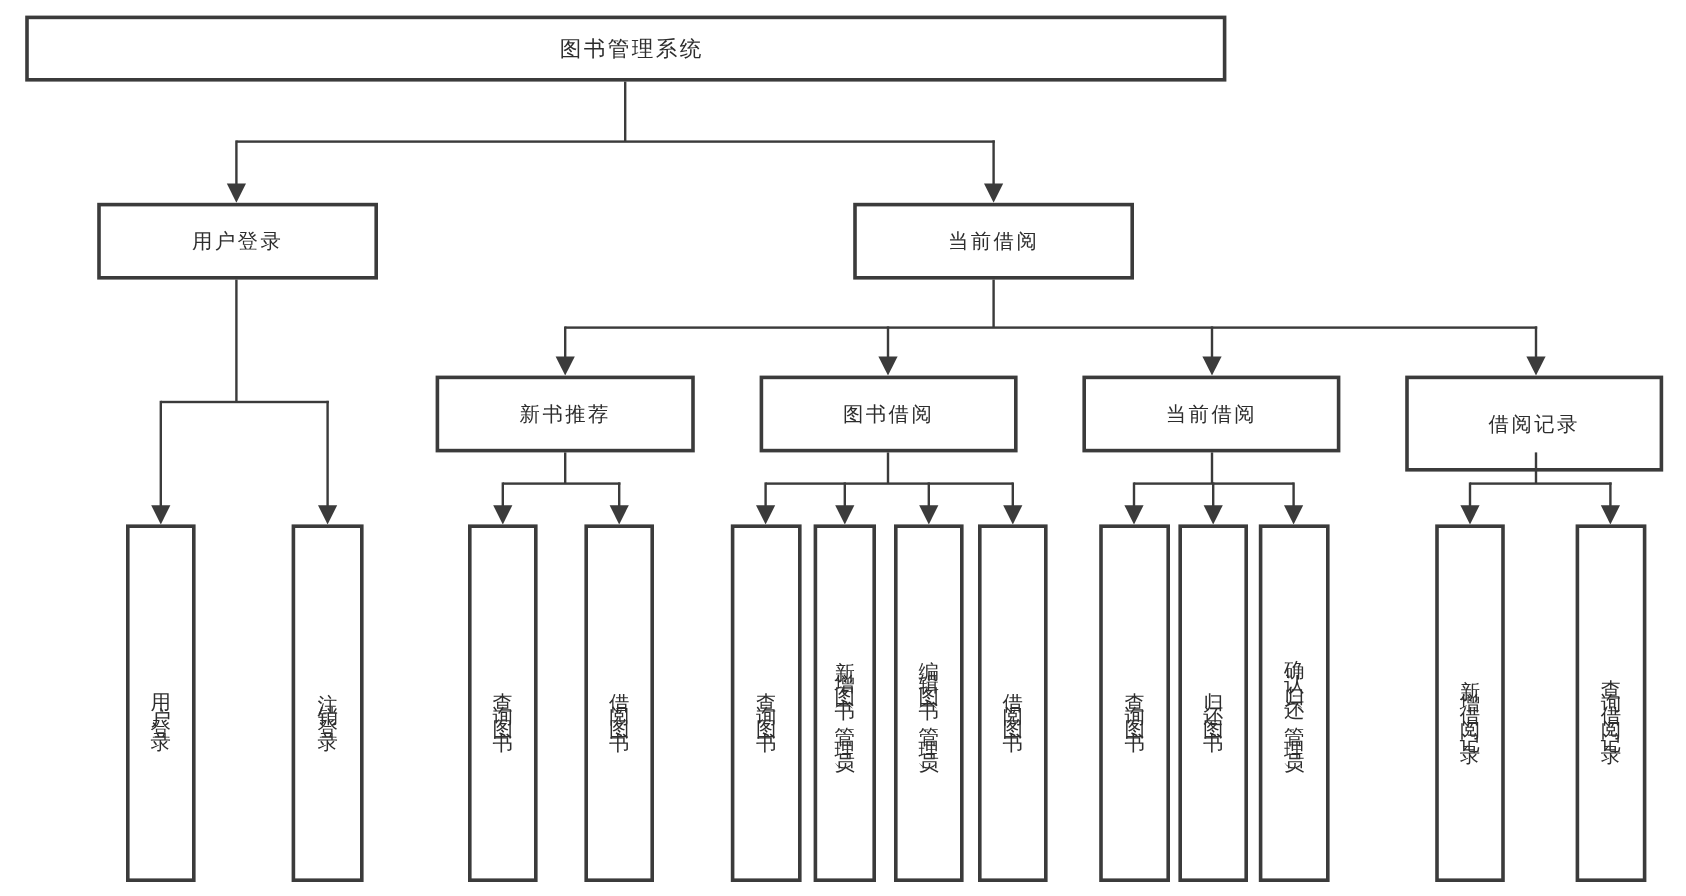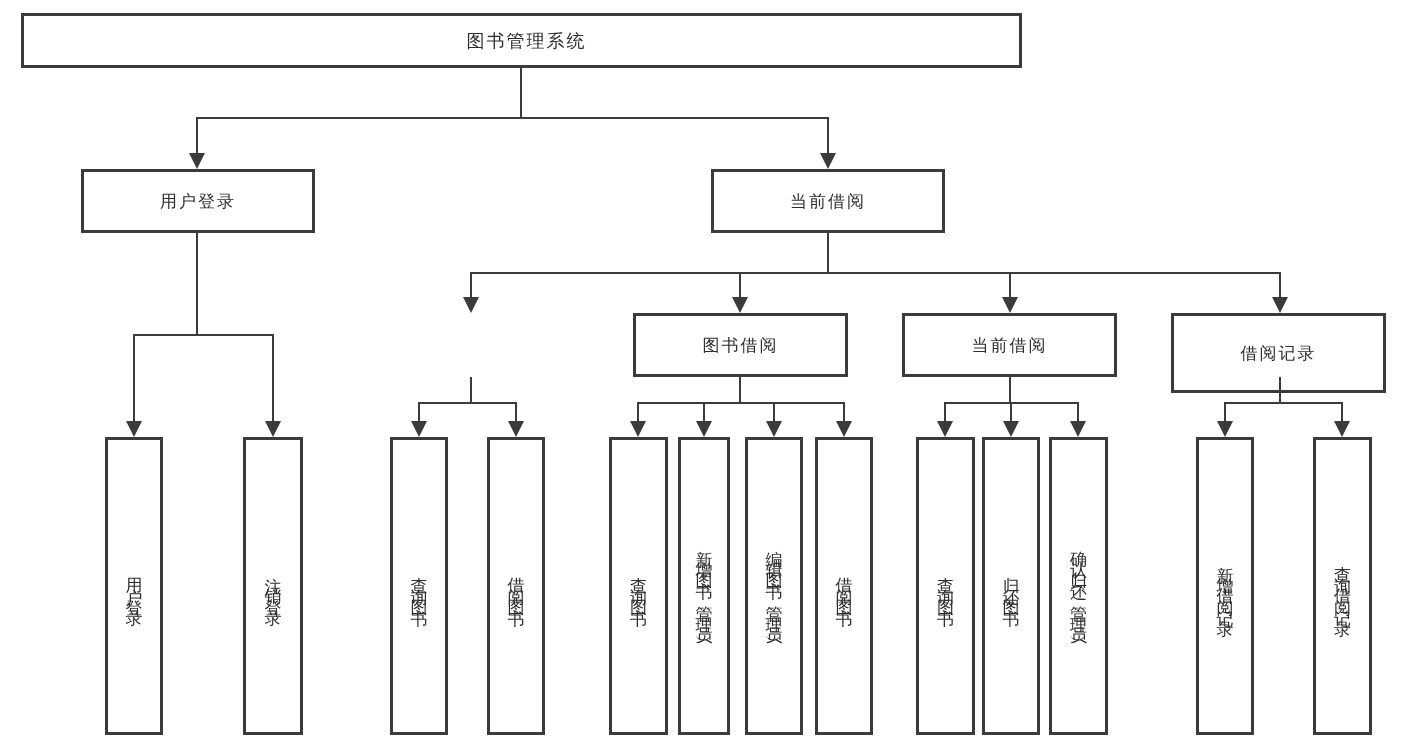--- a/index.html
+++ b/index.html
@@ -87,20 +87,23 @@
   <div class="hline" style="left:471px;top:272px;width:810px"></div>
   <div class="vline" style="left:470px;top:272px;height:26px"></div>
   <div class="arrow" style="left:463px;top:297px"></div>
   <div class="vline" style="left:739px;top:272px;height:26px"></div>
   <div class="arrow" style="left:732px;top:297px"></div>
   <div class="vline" style="left:1009px;top:272px;height:26px"></div>
   <div class="arrow" style="left:1002px;top:297px"></div>
   <div class="vline" style="left:1279px;top:272px;height:26px"></div>
   <div class="arrow" style="left:1272px;top:297px"></div>
 
+  <div class="box" style="left:363px;top:313px;width:216px;height:64px">
+    <span class="hlabel">新书推荐</span>
+  </div>
   <div class="box" style="left:633px;top:313px;width:215px;height:64px">
     <span class="hlabel">图书借阅</span>
   </div>
   <div class="box" style="left:902px;top:313px;width:215px;height:64px">
     <span class="hlabel">当前借阅</span>
   </div>
   <div class="box" style="left:1171px;top:313px;width:215px;height:80px">
     <span class="hlabel">借阅记录</span>
   </div>
 

